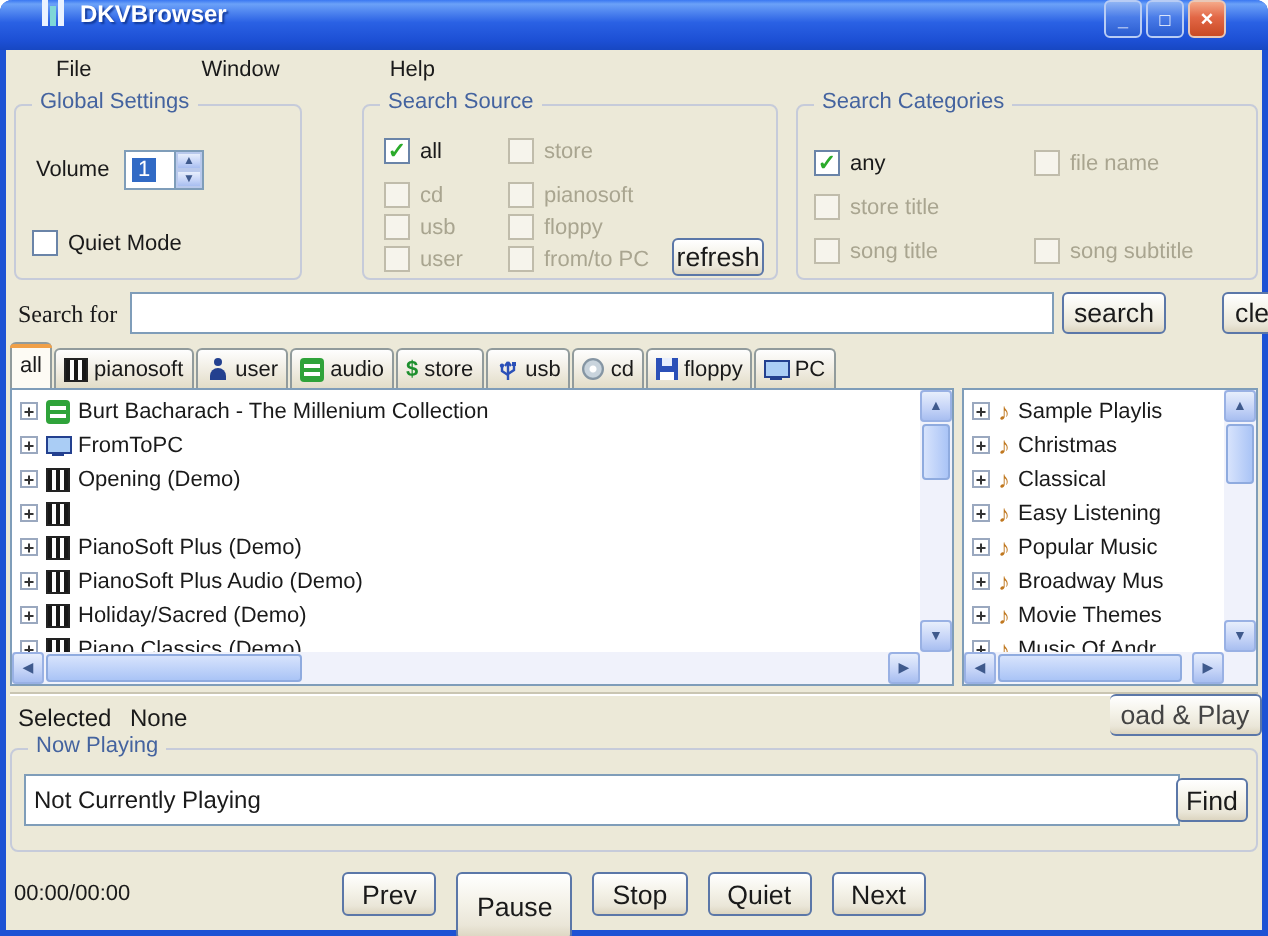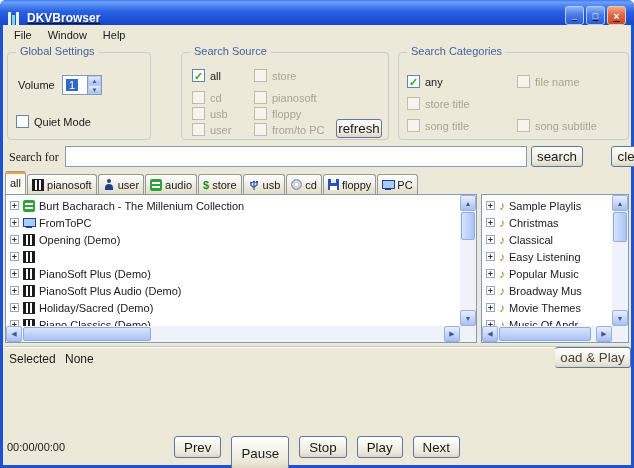--- a/index.html
+++ b/index.html
@@ -3,34 +3,34 @@
 <meta charset="utf-8">
 <style>
   * { margin:0; padding:0; box-sizing:border-box; }
   html,body { width:634px; height:468px; overflow:hidden; background:#fff;
     font-family:"Liberation Sans", sans-serif; font-size:11px; color:#1a1a1a; }
   .window { position:relative; width:634px; height:468px; background:#ece9d8;
     border:3px solid #1d52d4; border-top:none; border-radius:6px 6px 0 0; }
   
   .titlebar { position:absolute; left:-3px; right:-3px; top:0; height:25px;
     background:linear-gradient(180deg,#3a77f2 0%,#6ba1f8 8%,#2a61e4 45%,#1c4fd4 82%,#1747c2 100%);
-    border-radius:6px 6px 0 0; display:flex; align-items:flex-end; padding:0 8px;text-decoration:underline; }
+    border-radius:6px 6px 0 0; display:flex; align-items:flex-start; padding:0 21px; }
   .app-icon { width:15px; height:13px; display:flex; gap:1px; align-items:flex-end; margin-right:4px; }
   .app-icon i { width:3px; background:#eaf2ff; }
   .app-icon i:nth-child(1){ height:13px; } .app-icon i:nth-child(2){ height:10px; background:#7fd7d7; } .app-icon i:nth-child(3){ height:13px; }
   .title { flex:1; color:#fff; font-weight:bold; font-size:12px; text-shadow:1px 1px 1px #133a9a; }
   .winbtn { width:19px; height:19px; margin-left:2px; border-radius:3px; display:flex;
     align-items:center; justify-content:center; color:#fff; font-size:9px; font-weight:bold;
     background:linear-gradient(180deg,#8fb4f4 0%,#4a7ce8 45%,#2a5cd0 100%); border:1px solid #b8ccf4; }
   .winbtn.min { align-items:flex-end; padding-bottom:3px; }
   .winbtn.close { background:linear-gradient(180deg,#f5a988 0%,#e26746 45%,#c94a24 100%);
     border-color:#e8c8b8; font-size:11px; }
   
-  .menubar { position:absolute; left:0; right:0; top:25px; height:20px; display:flex;
-    align-items:center; padding-left:3px; background:#ece9d8; }
+  .menubar { position:absolute; left:14px; right:0; top:25px; height:20px; display:flex;
+    align-items:center; padding-left:3px; background:#ece9d8;gap:39px; }
   .menu-item { padding:2px 8px; }
   
   .gb { position:absolute; border:1px solid #c6cbda; border-radius:4px; }
   .gb-title { position:absolute; top:-8px; left:8px; background:#ece9d8; padding:0 4px; color:#44639f; }
   
   .cb { position:absolute; display:flex; align-items:center; gap:5px; white-space:nowrap; }
   .cb .box { width:13px; height:13px; background:#fff; border:1px solid #6a84a8; flex:none;
     display:flex; align-items:center; justify-content:center; }
   .cb .box i { font-style:normal; color:#2bab2b; font-size:11px; font-weight:bold; line-height:10px; }
   .cb.dis .box { border-color:#c0bcab; background:#f6f4ec; }
@@ -371,23 +371,30 @@
       <div class="sb-btn">▶</div>
     </div>
     <div class="sb-corner"></div>
   </div>
 
   <div class="etched"></div>
   <span class="label" style="left:6px;top:352px;font-size:12px;">Selected</span>
   <span class="label" style="left:62px;top:352px;font-size:12px;">None</span>
   <button class="btn" style="left:552px;top:347px;width:76px;height:21px;border-left:none;border-radius:3px 3px 3px 3px;color:#444;">oad &amp; Play</button>
 
+  <div class="gb" style="left:2px;top:374px;width:624px;height:52px;">
+    <span class="gb-title">Now Playing</span>
+    <div class="textbox" style="left:6px;top:12px;width:578px;height:26px;display:flex;align-items:center;font-size:12px;">
+      <span>Not Currently Playing</span>
+    </div>
+    <button class="btn" style="right:4px;top:14px;width:36px;height:22px;">Find</button>
+  </div>
 
   <span class="label" style="left:4px;top:441px;">00:00/00:00</span>
   <div style="position:absolute;left:0;right:0;top:436px;display:flex;justify-content:center;gap:10px;">
     <button class="btn" style="position:static;height:22px;padding:0 9px;">Prev</button>
     <button class="btn" style="position:static;height:22px;padding:16px 9px;">Pause</button>
     <button class="btn" style="position:static;height:22px;padding:0 9px;">Stop</button>
-    <button class="btn" style="position:static;height:22px;padding:0 9px;">Play</button>
+    <button class="btn" style="position:static;height:22px;padding:0 9px;">Quiet</button>
     <button class="btn" style="position:static;height:22px;padding:0 9px;">Next</button>
   </div>
 
 </div>
 
 </body></html>

